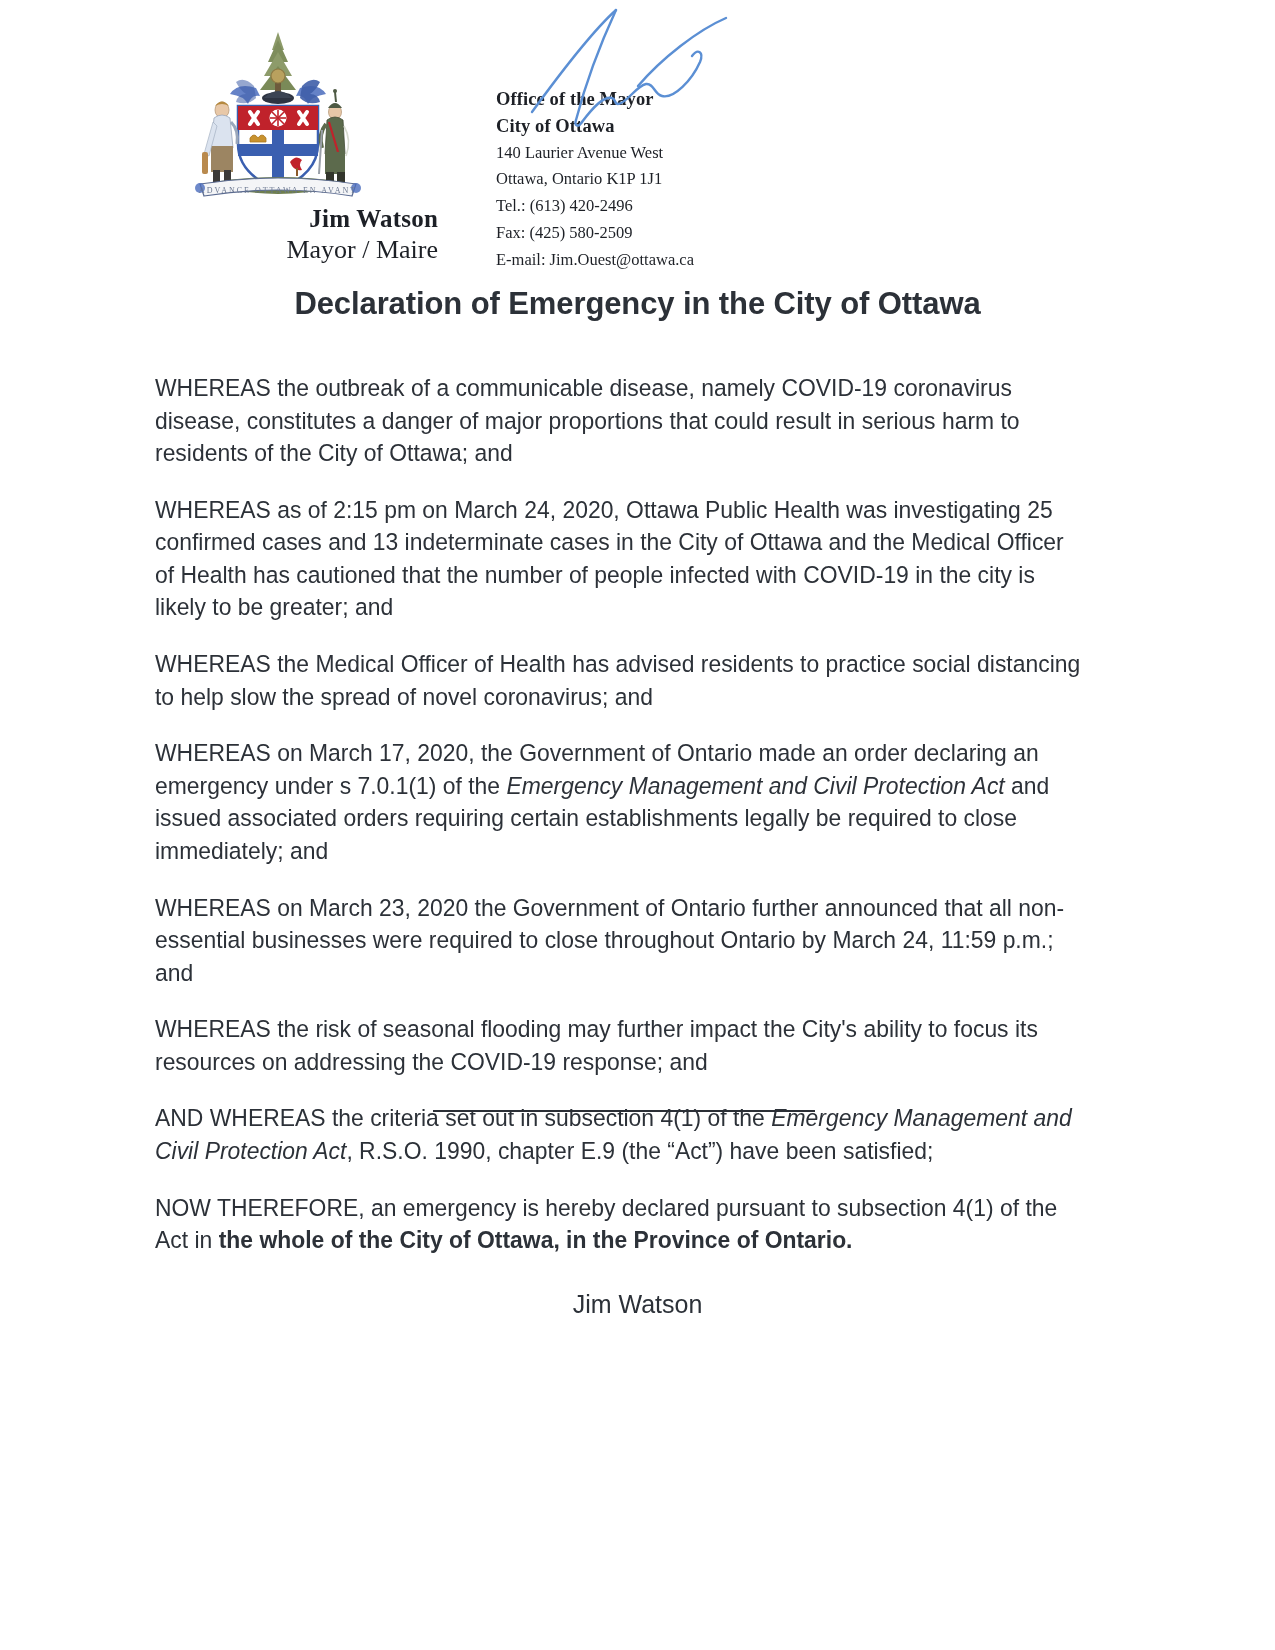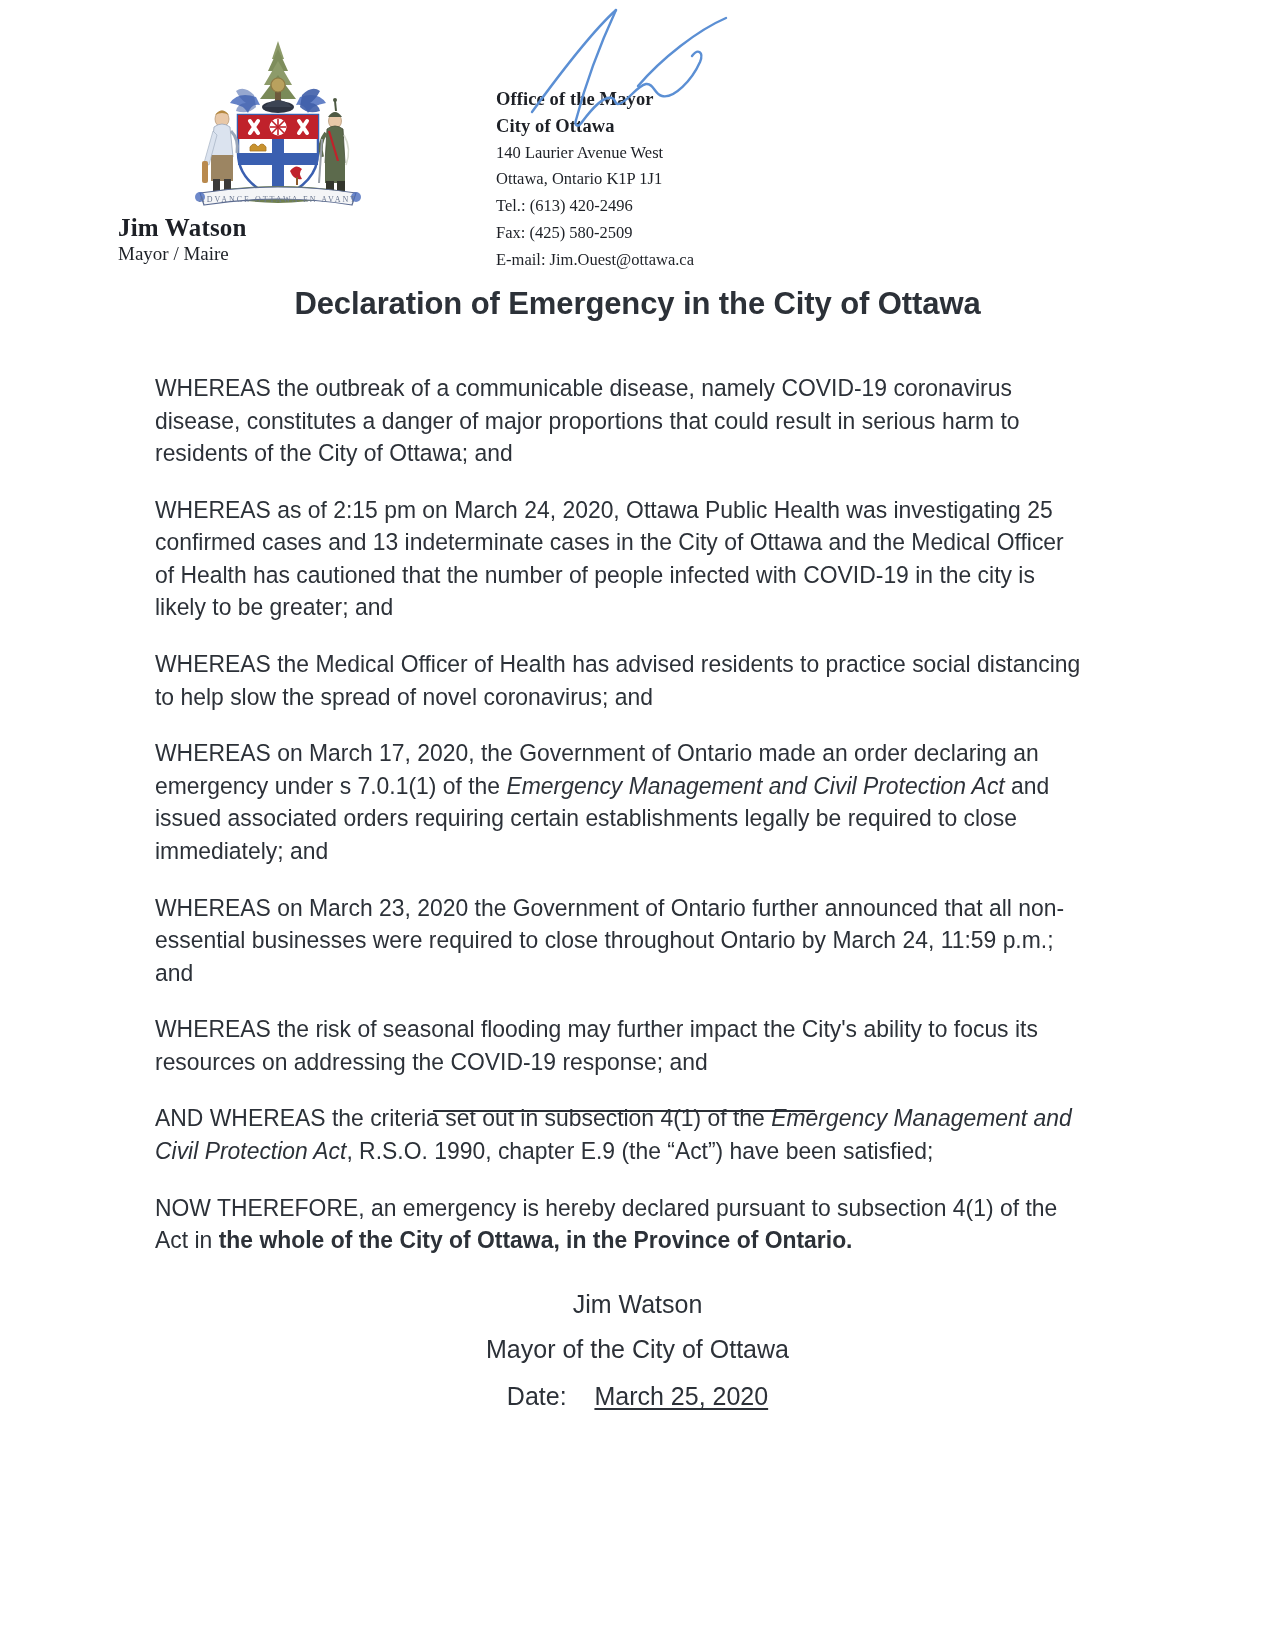--- a/index.html
+++ b/index.html
@@ -27,40 +27,40 @@
     position: absolute;
     left: 0;
     top: 0;
     width: 1275px;
     height: 270px;
   }
 
   .crest-block {
     position: absolute;
     left: 118px;
-    top: 35px;
+    top: 26px;
     width: 320px;
-    text-align: left;
+    text-align: right;
   }
   .crest-svg {
     display: block;
     margin: 0 auto;
   }
   .mayor-name {
     font-family: "Liberation Serif", serif;
     font-weight: bold;
     font-size: 25px;
     letter-spacing: 0.2px;
     color: #1d2026;
     margin-top: 4px;
     line-height: 1.15;
   }
   .mayor-title {
     font-family: "Liberation Serif", serif;
-    font-size: 19px;
+    font-size: 26px;
     color: #1d2026;
     line-height: 1.2;
   }
 
   .address-col {
     position: absolute;
     top: 86px;
     font-family: "Liberation Serif", serif;
     color: #1d2026;
     font-size: 16.5px;
@@ -261,20 +261,14 @@
         <path d="M96 2 C 84 28, 68 66, 56 112 C 54 118, 58 120, 62 114"></path>
         <path d="M62 114 C 74 98, 84 88, 92 90 C 96 91, 94 96, 98 96 C 106 96, 116 78, 126 76 C 134 75, 134 86, 142 88 C 154 91, 172 72, 180 54 C 184 44, 178 40, 172 48"></path>
         <path d="M118 78 C 142 50, 178 22, 206 10"></path>
       </g>
     </svg>
   </div>
 
   <div class="sig-line"></div>
 
   <div class="sig-name">Jim Watson</div>
-  <div class="sig-role">Mayor of the City of Ottawa</div>
-  <div class="sig-date">
-    <span>Date:</span>
-    <span>&nbsp;&nbsp;</span>
-    <span class="date-value">March 25, 2020</span>
-  </div>
 
 </div>
 
 </body></html>

